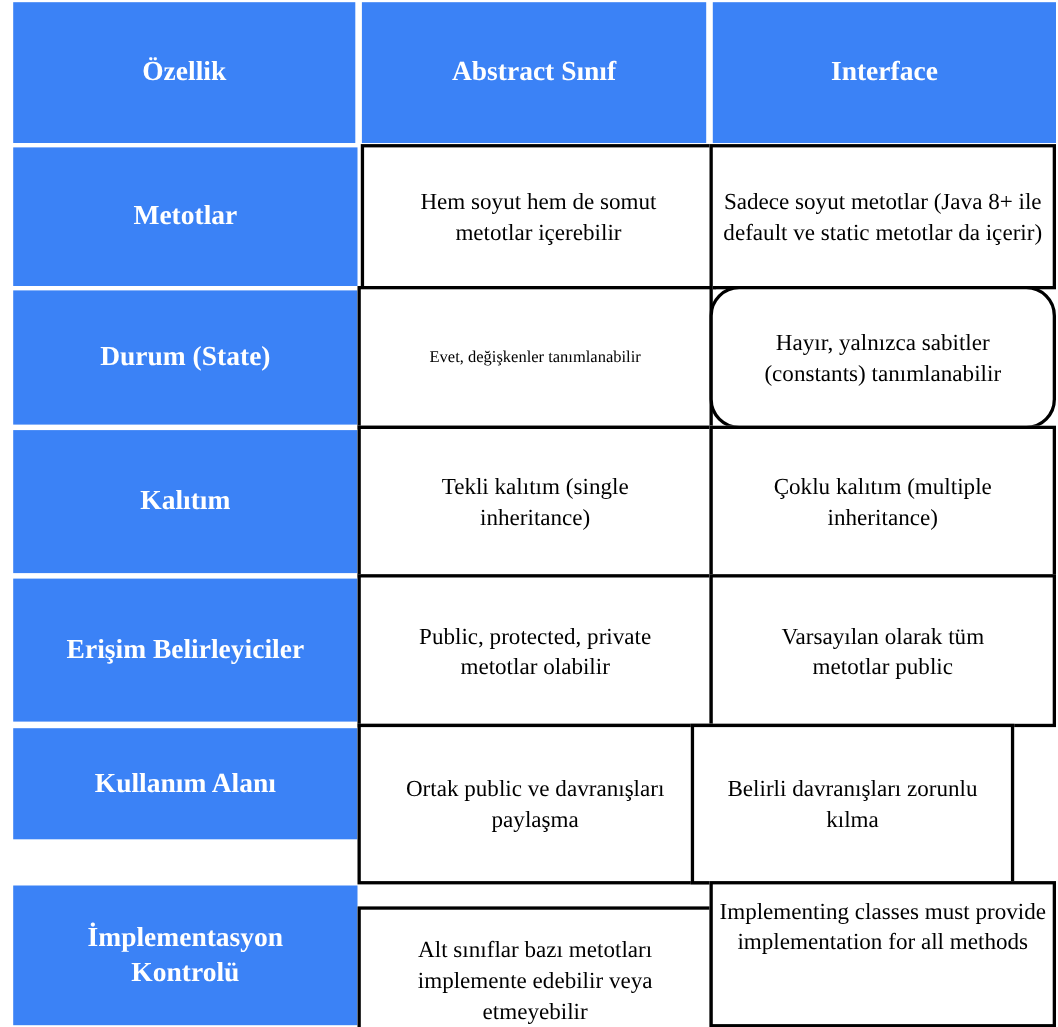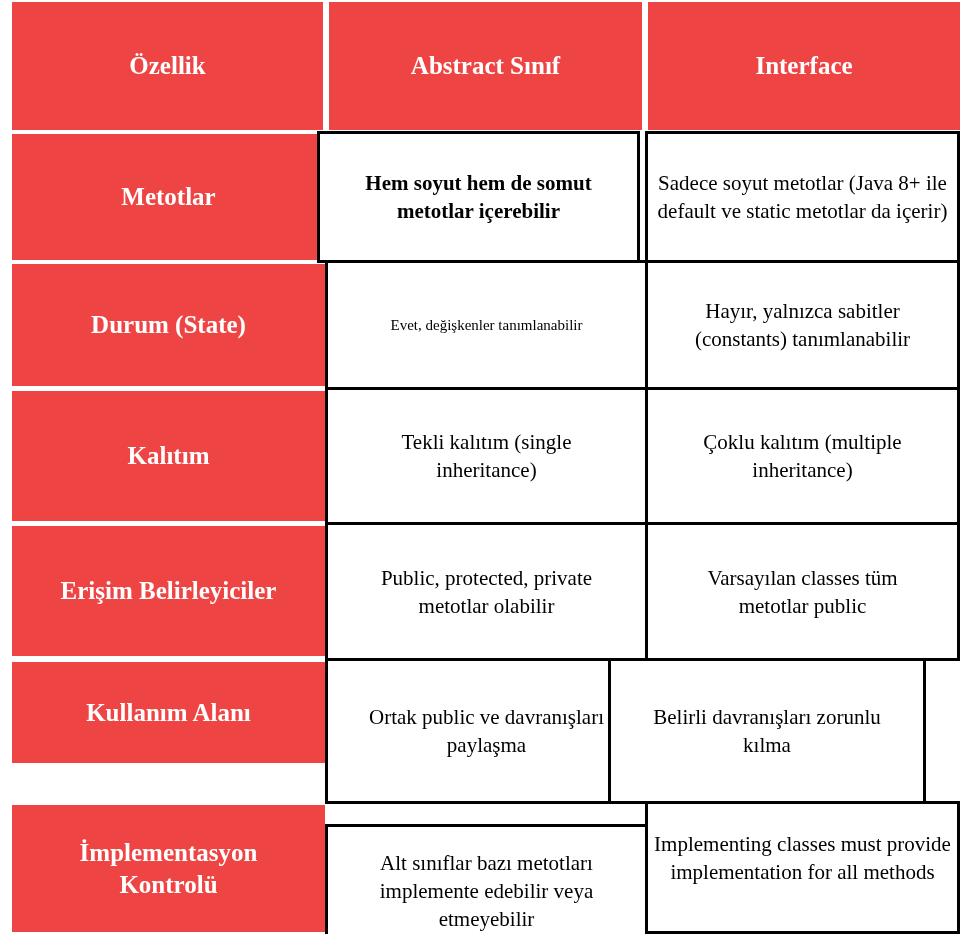--- a/index.html
+++ b/index.html
@@ -23,21 +23,21 @@
     }
     .cell {
       position: absolute;
       box-sizing: border-box;
       display: flex;
       align-items: center;
       justify-content: center;
       text-align: center;
     }
     .cell.dark {
-      background: #ef4444;
+      background: #3b82f6;
       color: #ffffff;
       font-weight: bold;
       font-size: 25px;
       line-height: 32px;
     }
     .cell.light {
       background: #ffffff;
       color: #000000;
       font-size: 21px;
       line-height: 28px;
@@ -58,70 +58,70 @@
   <div class="cell dark" style="left:329px; top:2px; width:313px; height:128px;">
     <span>Abstract Sınıf</span>
   </div>
   <div class="cell dark" style="left:648px; top:2px; width:312px; height:128px;">
     <span>Interface</span>
   </div>
 
   <div class="cell dark" style="left:12px; top:134px; width:313px; height:126px;">
     <span>Metotlar</span>
   </div>
-  <div class="cell light" style="left:317px; top:131px; width:323px; height:132px;font-weight:bold;">
+  <div class="cell light" style="left:328px; top:131px; width:323px; height:132px;">
     <span style="width:270px;">Hem soyut hem de somut metotlar içerebilir</span>
   </div>
   <div class="cell light" style="left:645px; top:131px; width:315px; height:132px;">
     <span style="width:290px;">Sadece soyut metotlar (Java 8+ ile default ve static metotlar da içerir)</span>
   </div>
 
   <div class="cell dark" style="left:12px; top:264px; width:313px; height:122px;">
     <span>Durum (State)</span>
   </div>
   <div class="cell light" style="left:325px; top:260px; width:323px; height:130px;">
     <span style="white-space:nowrap; font-size:15px;">Evet, değişkenler tanımlanabilir</span>
   </div>
-  <div class="cell light" style="left:645px; top:260px; width:315px; height:130px;">
+  <div class="cell light" style="left:645px; top:260px; width:315px; height:130px;border-radius:27px;">
     <span style="width:270px;">Hayır, yalnızca sabitler (constants) tanımlanabilir</span>
   </div>
 
   <div class="cell dark" style="left:12px; top:391px; width:313px; height:130px;">
     <span>Kalıtım</span>
   </div>
   <div class="cell light" style="left:325px; top:387px; width:323px; height:138px;">
     <span style="width:230px;">Tekli kalıtım (single inheritance)</span>
   </div>
   <div class="cell light" style="left:645px; top:387px; width:315px; height:138px;">
     <span style="width:250px;">Çoklu kalıtım (multiple inheritance)</span>
   </div>
 
   <div class="cell dark" style="left:12px; top:526px; width:313px; height:130px;">
     <span>Erişim Belirleyiciler</span>
   </div>
   <div class="cell light" style="left:325px; top:522px; width:323px; height:139px;">
     <span style="width:260px;">Public, protected, private metotlar olabilir</span>
   </div>
   <div class="cell light" style="left:645px; top:522px; width:315px; height:139px;">
-    <span style="width:230px;">Varsayılan classes tüm metotlar public</span>
+    <span style="width:230px;">Varsayılan olarak tüm metotlar public</span>
   </div>
 
   <div class="cell dark" style="left:12px; top:662px; width:313px; height:101px;">
     <span>Kullanım Alanı</span>
   </div>
   <div class="cell light" style="left:325px; top:658px; width:323px; height:146px;">
     <span style="width:290px;">Ortak public ve davranışları paylaşma</span>
   </div>
-  <div class="cell light" style="left:608px; top:658px; width:318px; height:146px;">
+  <div class="cell light" style="left:628px; top:658px; width:294px; height:146px;">
     <span style="width:280px;">Belirli davranışları zorunlu kılma</span>
   </div>
 
   <div class="cell dark" style="left:12px; top:805px; width:313px; height:127px;">
     <span style="width:240px;">İmplementasyon Kontrolü</span>
   </div>
   <div class="cell light" style="left:325px; top:801px; width:323px; height:133px;margin-top:23px;">
     <span style="width:260px;">Alt sınıflar bazı metotları implemente edebilir veya etmeyebilir</span>
   </div>
-  <div class="cell light" style="left:645px; top:801px; width:315px; height:133px; align-items:flex-start; padding-top:26px;">
+  <div class="cell light" style="left:645px; top:801px; width:315px; height:133px; align-items:flex-start; padding-top:10px;">
     <span style="width:305px;">Implementing classes must provide implementation for all methods</span>
   </div>
 
 </div>
 
 </body></html>

